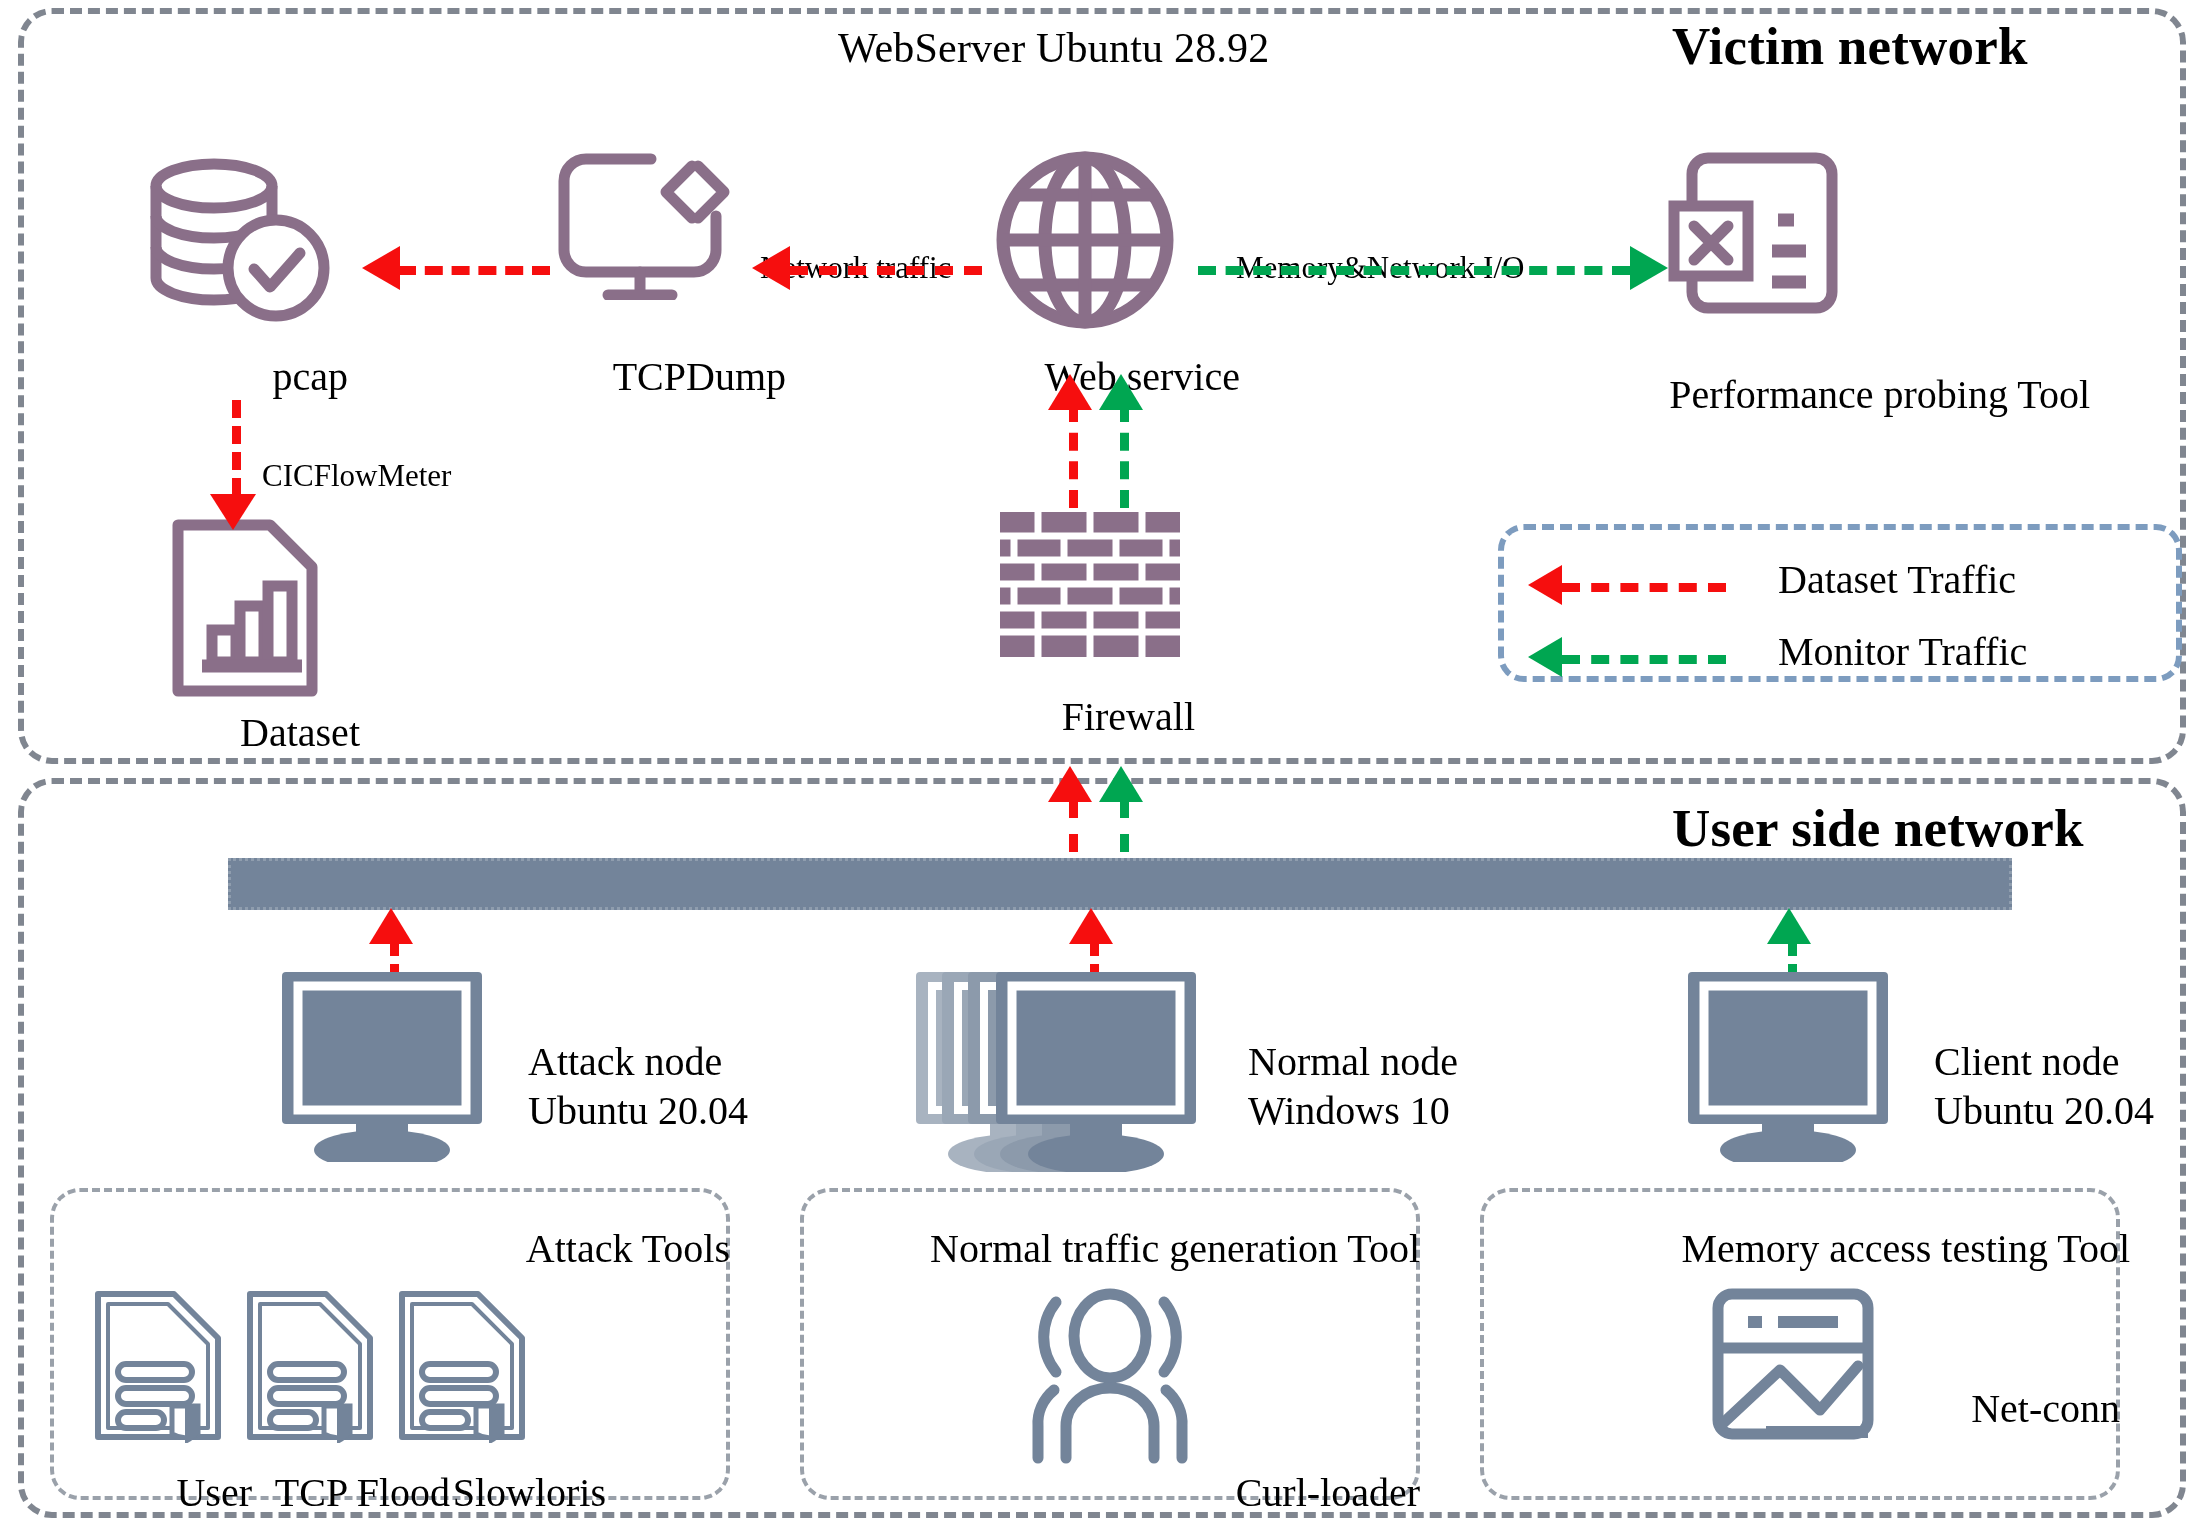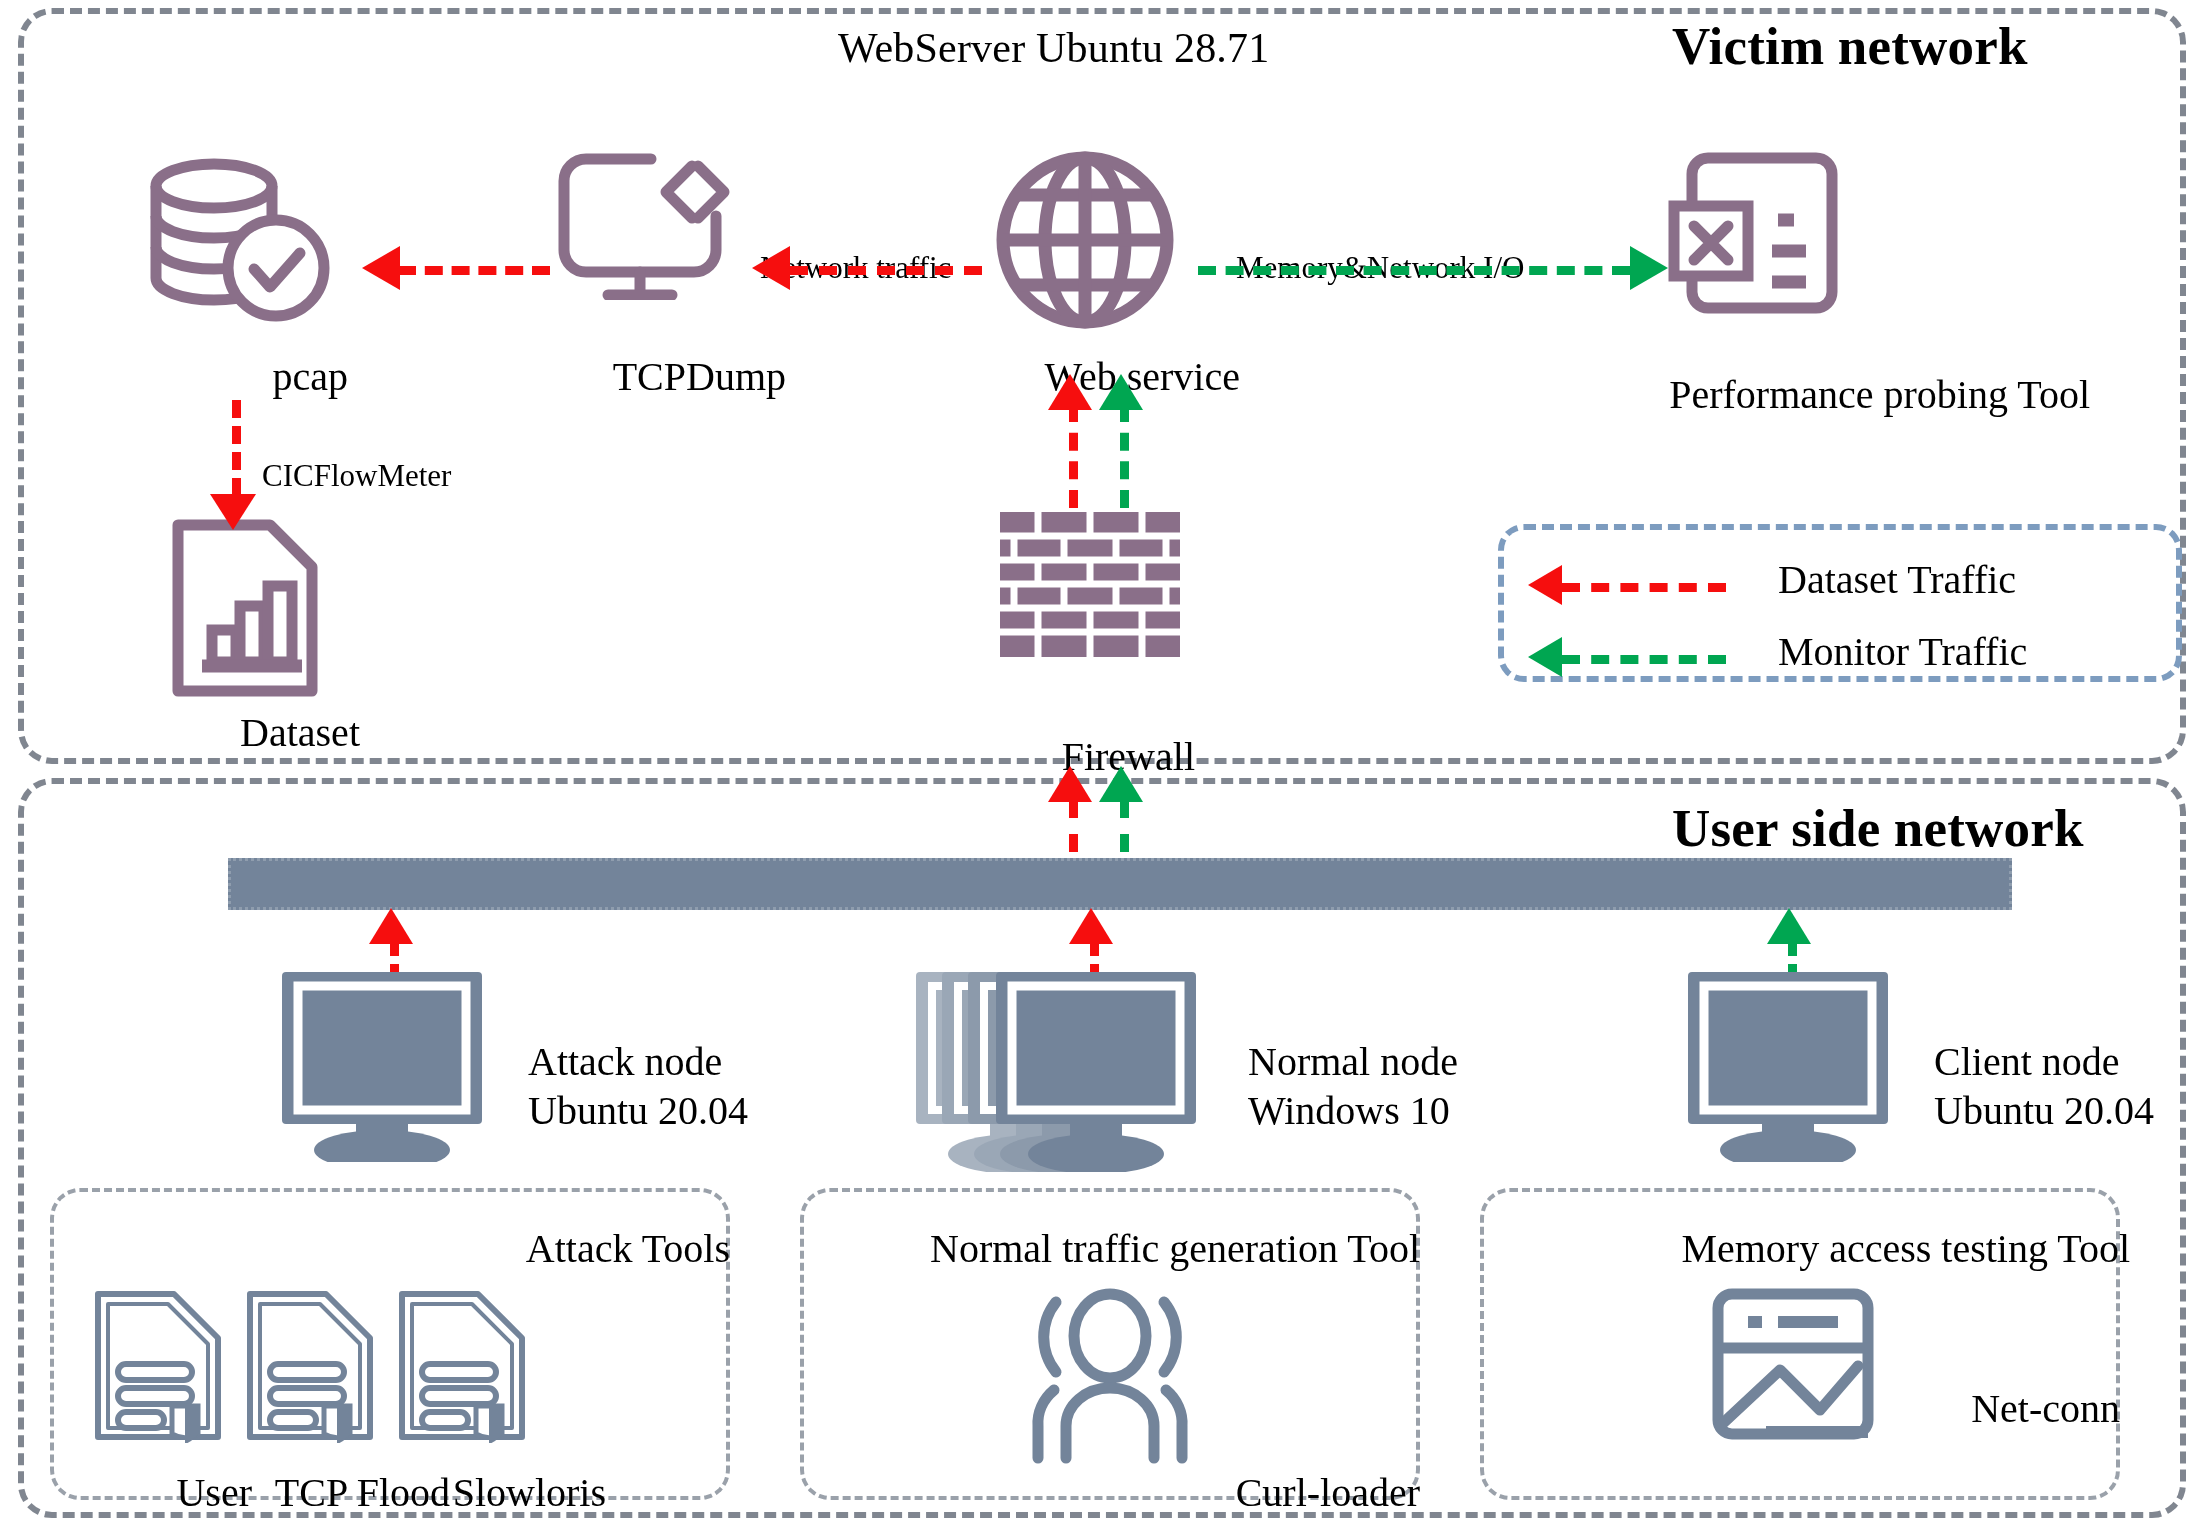--- a/index.html
+++ b/index.html
@@ -42,21 +42,21 @@
   #switch-bar{position:absolute;left:228px;top:858px;width:1784px;height:52px;
               background:#73849a;border:3px dotted #8f9dae;box-sizing:border-box;}
 
   svg{display:block;}
 </style>
 </head>
 <body>
 
 <div class="panel" id="victim-panel"></div>
 
-<div class="panel-title" style="left:838px;top:24px;font-weight:normal;font-size:42px;">WebServer  Ubuntu 28.71</div>
+<div class="panel-title" style="left:838px;top:24px;font-weight:normal;font-size:42px;">WebServer  Ubuntu 28.92</div>
 
 <div class="panel-title" style="left:1672px;top:16px;">Victim network</div>
 
 <div class="abs" style="left:128px;top:150px;">
   <svg width="220" height="180" viewBox="0 0 220 180">
     <g fill="none" stroke="#8a6f89" stroke-width="11">
       <ellipse cx="86" cy="36" rx="58" ry="22"></ellipse>
       <path d="M28 36 V128 a58 22 0 0 0 116 0 V36"></path>
       <path d="M28 66 a58 22 0 0 0 116 0"></path>
       <path d="M28 97 a58 22 0 0 0 116 0"></path>
@@ -146,21 +146,21 @@
       <line x1="166" y1="72" x2="166" y2="96"></line>
       <line x1="38" y1="96" x2="38" y2="120"></line>
       <line x1="90" y1="96" x2="90" y2="120"></line>
       <line x1="142" y1="96" x2="142" y2="120"></line>
       <line x1="38" y1="120" x2="38" y2="145"></line>
       <line x1="90" y1="120" x2="90" y2="145"></line>
       <line x1="142" y1="120" x2="142" y2="145"></line>
     </g>
   </svg>
 </div>
-<div class="lbl node-label" style="left:985px;top:716px;width:210px;">Firewall</div>
+<div class="lbl node-label" style="left:985px;top:676px;width:210px;">Firewall</div>
 
 <div class="h-dash red" style="left:398px;top:266px;width:152px;"></div>
 <div class="tri" style="left:362px;top:246px;border-top:22px solid transparent;border-bottom:22px solid transparent;border-right:38px solid #f60e0e;"></div>
 
 <div class="lbl small-note" style="left:760px;top:232px;">Network traffic</div>
 <div class="h-dash red" style="left:790px;top:266px;width:192px;"></div>
 <div class="tri" style="left:752px;top:246px;border-top:22px solid transparent;border-bottom:22px solid transparent;border-right:38px solid #f60e0e;"></div>
 
 <div class="lbl small-note" style="left:1236px;top:232px;">Memory&amp;Network I/O</div>
 <div class="h-dash green" style="left:1198px;top:266px;width:432px;"></div>

